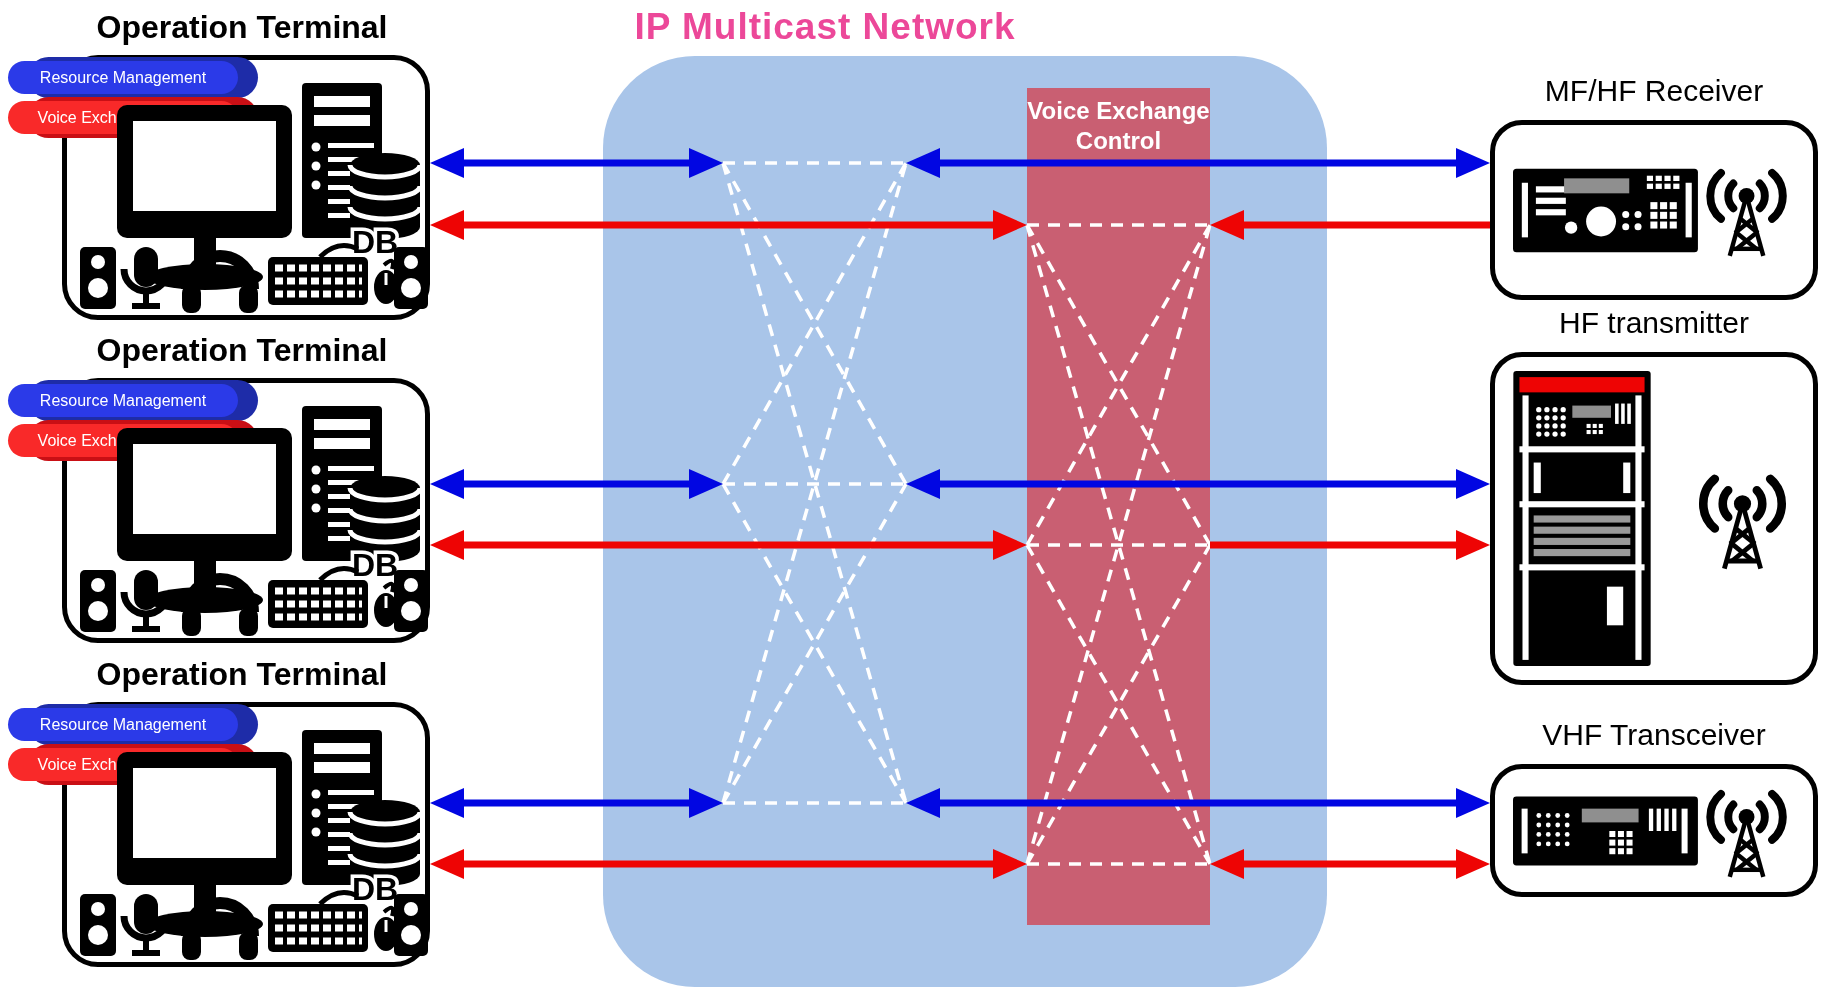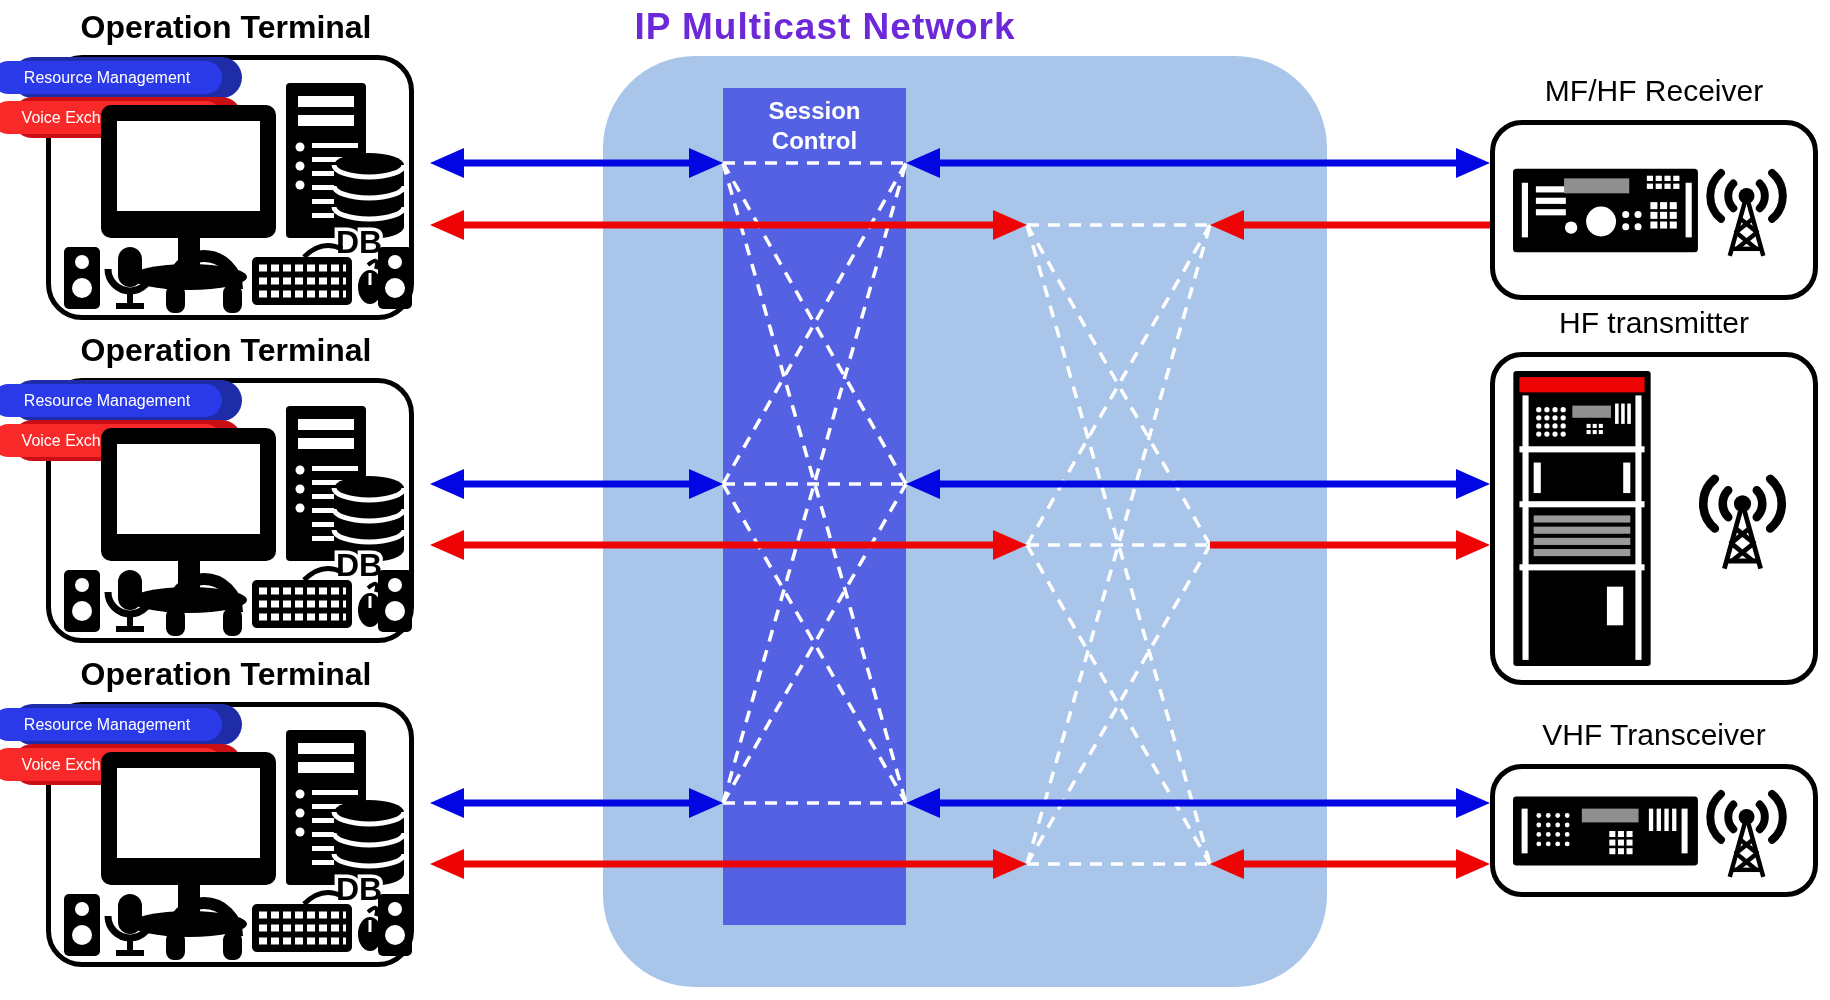--- a/index.html
+++ b/index.html
@@ -4,28 +4,28 @@
 <style>
   html,body{margin:0;padding:0;background:#fff;}
   #canvas{position:relative;width:1830px;height:1000px;background:#fff;overflow:hidden;
           font-family:"Liberation Sans", sans-serif;}
   .abs{position:absolute;}
 
   
   #net-box{left:603px;top:56px;width:724px;height:931px;background:var(--c-container);
            border-radius:92px;}
   #net-title{left:600px;top:6px;width:450px;text-align:center;font-size:37px;font-weight:bold;
-             color:#6d28d9;letter-spacing:1px;}
+             color:#ec4899;letter-spacing:1px;}
   .bar{top:88px;width:183px;height:837px;color:#fff;text-align:center;font-weight:bold;
        font-size:24px;line-height:30px;padding-top:8px;box-sizing:border-box;}
   #bar-session{left:723px;background:var(--c-bar-blue);}
   #bar-voice{left:1027px;background:var(--c-bar-red);}
 
   
-  .terminal{left:46px;width:312px;}
+  .terminal{left:62px;width:312px;}
   .t-title{top:-46px;left:-40px;width:440px;text-align:center;font-size:32px;font-weight:600;color:#000;}
   .t-card{width:368px;height:265px;background:#fff;border:5px solid #000;border-radius:36px;box-sizing:border-box;}
   .pill-stack{left:-54px;width:252px;height:42px;}
   .pill-shadow{position:absolute;left:20px;top:-4px;width:230px;height:41px;border-radius:21px;}
   .pill{position:absolute;left:0;top:0;width:230px;height:33px;border-radius:17px;color:#fff;
         font-size:16px;line-height:33px;text-align:center;white-space:nowrap;}
   .stack-blue .pill-shadow{background:var(--c-pill-blue-dark);}
   .stack-blue .pill{background:var(--c-pill-blue);}
   .stack-red .pill-shadow{background:var(--c-pill-red-dark);}
   .stack-red .pill{background:var(--c-pill-red);}
@@ -41,22 +41,23 @@
   #overlay{left:0;top:0;pointer-events:none;}
 </style>
 </head>
 <body>
 
 <div id="canvas" style="--c-container: #a9c5e9; --c-bar-blue: #5561e3; --c-bar-red: #c95f72; --c-pill-blue: #2b3ae8; --c-pill-blue-dark: #1e2ca8; --c-pill-red: #f92929; --c-pill-red-dark: #c90f15;">
 
   <div id="net-box" class="abs"></div>
   <div id="net-title" class="abs">IP Multicast Network</div>
 
-  <div id="bar-session" class="abs bar">
-    <span>Session Control</span>
+  <div id="bar-voice" class="abs bar">
+    <div>Voice Exchange</div>
+    <div>Control</div>
   </div>
 
   <div class="abs terminal" style="top:55px">
     <div class="abs t-title">Operation Terminal</div>
     <div class="t-card"></div>
     <div class="abs pill-stack stack-blue" style="top:6px">
       <div class="pill-shadow"></div>
       <div class="pill">Resource Management</div>
     </div>
     <div class="abs pill-stack stack-red" style="top:46px">

